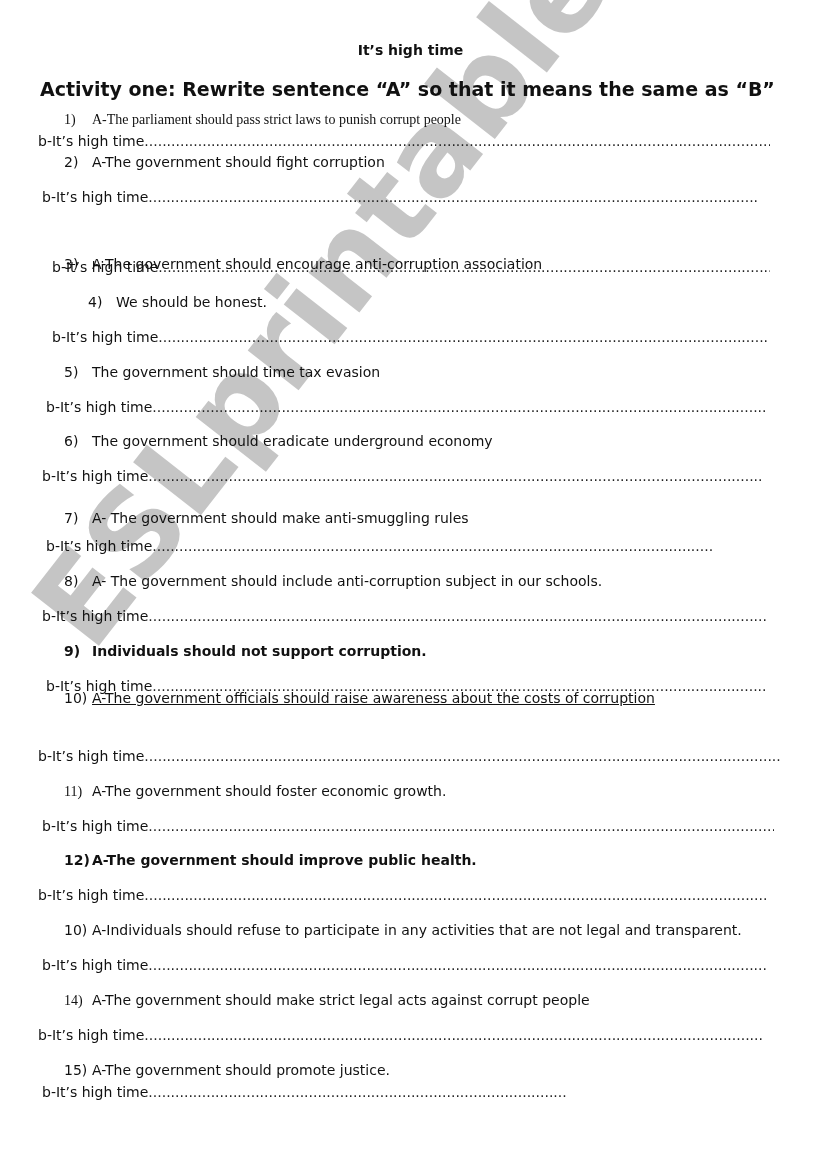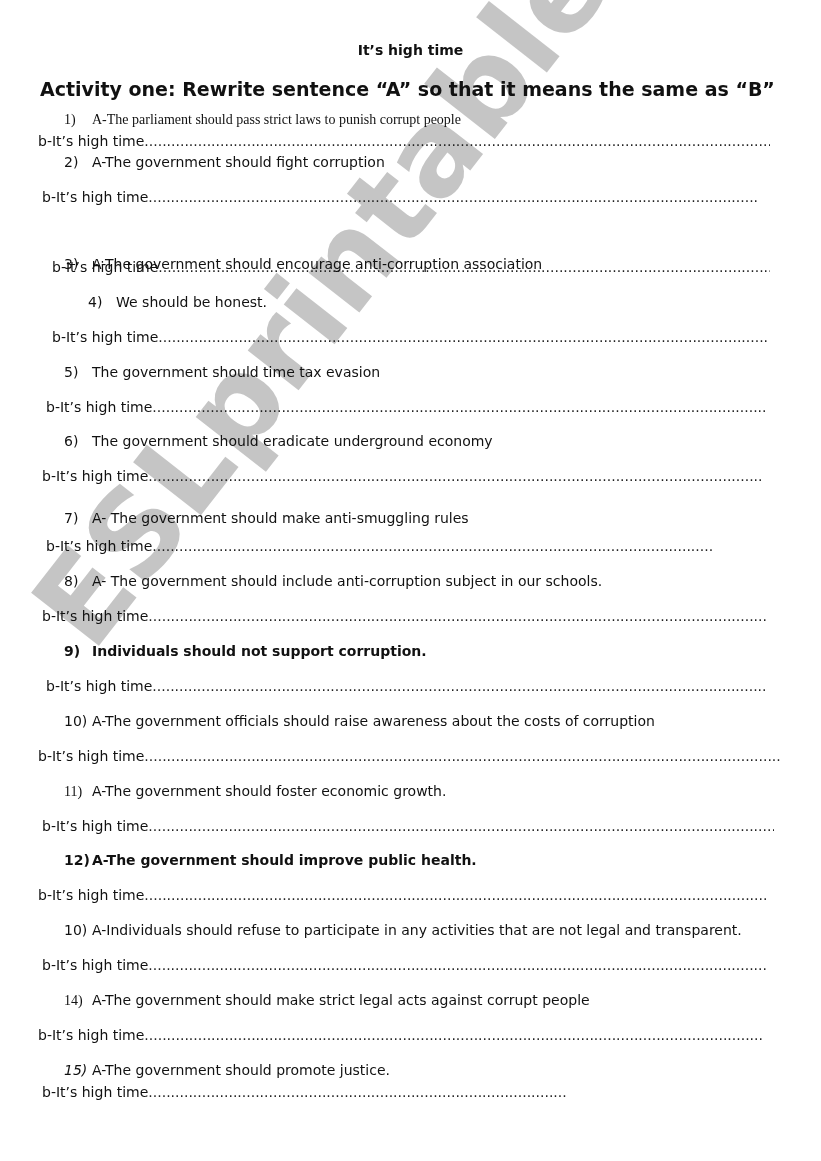--- a/index.html
+++ b/index.html
@@ -35,25 +35,25 @@
     <div class="q" style="top: 364px; left: 64px;"><span style="display: inline-block; width: 28px;">5)</span><span>The government should time tax evasion</span></div>
     <div class="ans" style="top: 399px; left: 46px; width: 722px;"><span>b-It’s high time</span><span class="dots">........................................................................................................................................................................................................</span></div>
     <div class="q" style="top: 433px; left: 64px;"><span style="display: inline-block; width: 28px;">6)</span><span>The government should eradicate underground economy</span></div>
     <div class="ans" style="top: 468px; left: 42px; width: 722px;"><span>b-It’s high time</span><span class="dots">........................................................................................................................................................................................................</span></div>
     <div class="q" style="top: 482px; left: 64px; margin-top: 28px;"><span style="display: inline-block; width: 28px;">7)</span><span>A- The government should make anti-smuggling rules</span></div>
     <div class="ans" style="top: 538px; left: 46px; width: 668px;"><span>b-It’s high time</span><span class="dots">........................................................................................................................................................................................................</span></div>
     <div class="q" style="top: 573px; left: 64px;"><span style="display: inline-block; width: 28px;">8)</span><span>A- The government should include anti-corruption subject in our schools.</span></div>
     <div class="ans" style="top: 608px; left: 42px; width: 726px;"><span>b-It’s high time</span><span class="dots">........................................................................................................................................................................................................</span></div>
     <div class="q" style="top: 643px; left: 64px; font-weight: bold;"><span style="display: inline-block; width: 28px;">9)</span><span>Individuals should not support corruption.</span></div>
     <div class="ans" style="top: 678px; left: 46px; width: 722px;"><span>b-It’s high time</span><span class="dots">........................................................................................................................................................................................................</span></div>
-    <div class="q" style="top: 713px; left: 64px;"><span style="display: inline-block; width: 28px;">10)</span><span>A-The government officials should raise awareness about the costs of corruption</span></div>
+    <div class="q" style="top: 690px; left: 64px; text-decoration: underline;"><span style="display: inline-block; width: 28px;">10)</span><span>A-The government officials should raise awareness about the costs of corruption</span></div>
     <div class="ans" style="top: 748px; left: 38px; width: 742px;"><span>b-It’s high time</span><span class="dots">........................................................................................................................................................................................................</span></div>
     <div class="q" style="top: 783px; left: 64px;"><span style="display: inline-block; width: 28px; font-family: Liberation Serif, serif;">11)</span><span>A-The government should foster economic growth.</span></div>
     <div class="ans" style="top: 818px; left: 42px; width: 732px;"><span>b-It’s high time</span><span class="dots">........................................................................................................................................................................................................</span></div>
     <div class="q" style="top: 852px; left: 64px; font-weight: bold;"><span style="display: inline-block; width: 28px;">12)</span><span>A-The government should improve public health.</span></div>
     <div class="ans" style="top: 887px; left: 38px; width: 730px;"><span>b-It’s high time</span><span class="dots">........................................................................................................................................................................................................</span></div>
     <div class="q" style="top: 922px; left: 64px;"><span style="display: inline-block; width: 28px;">10)</span><span>A-Individuals should refuse to participate in any activities  that are not legal and transparent.</span></div>
     <div class="ans" style="top: 957px; left: 42px; width: 726px;"><span>b-It’s high time</span><span class="dots">........................................................................................................................................................................................................</span></div>
     <div class="q" style="top: 992px; left: 64px;"><span style="display: inline-block; width: 28px; font-family: Liberation Serif, serif;">14)</span><span>A-The government should make strict legal acts against corrupt people</span></div>
     <div class="ans" style="top: 1027px; left: 38px; width: 724px;"><span>b-It’s high time</span><span class="dots">........................................................................................................................................................................................................</span></div>
-    <div class="q" style="top: 1062px; left: 64px;"><span style="display: inline-block; width: 28px; font-style: italic;">15)</span><span>A-The government should promote justice.</span></div>
+    <div class="q" style="top: 1062px; left: 64px;"><span style="display: inline-block; width: 28px;">15)</span><span>A-The government should promote justice.</span></div>
     <div class="ans" style="top: 1084px; left: 42px; width: 524px;"><span>b-It’s high time</span><span class="dots">........................................................................................................................................................................................................</span></div>
   </div>
 
 </body></html>

